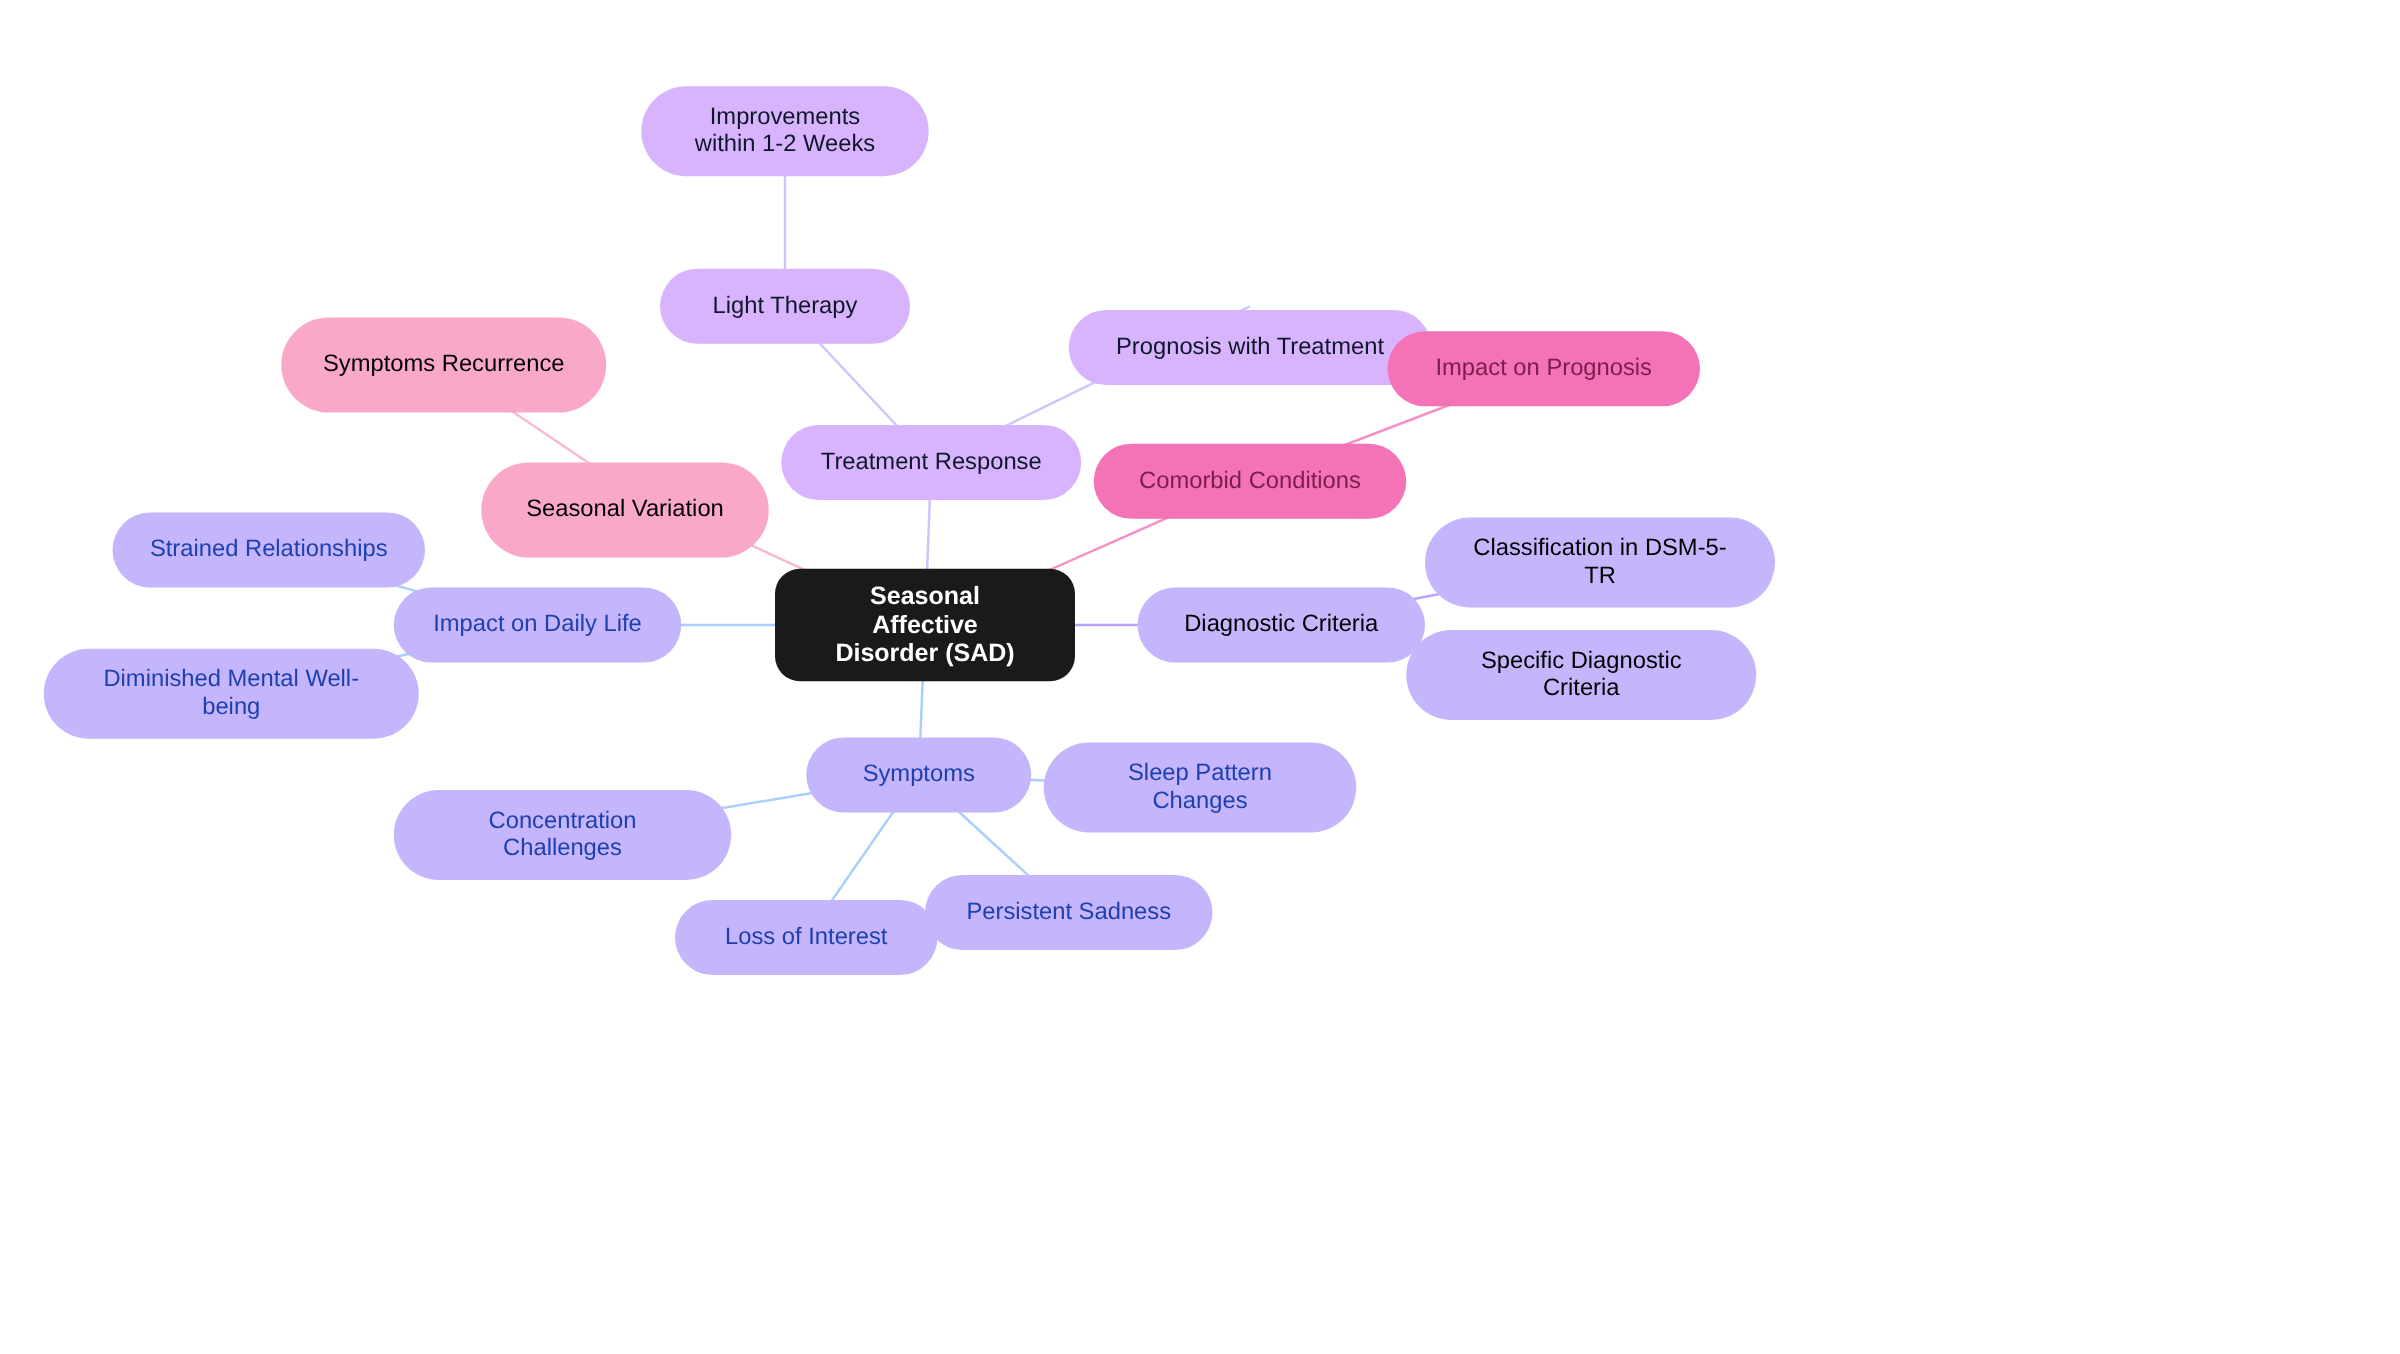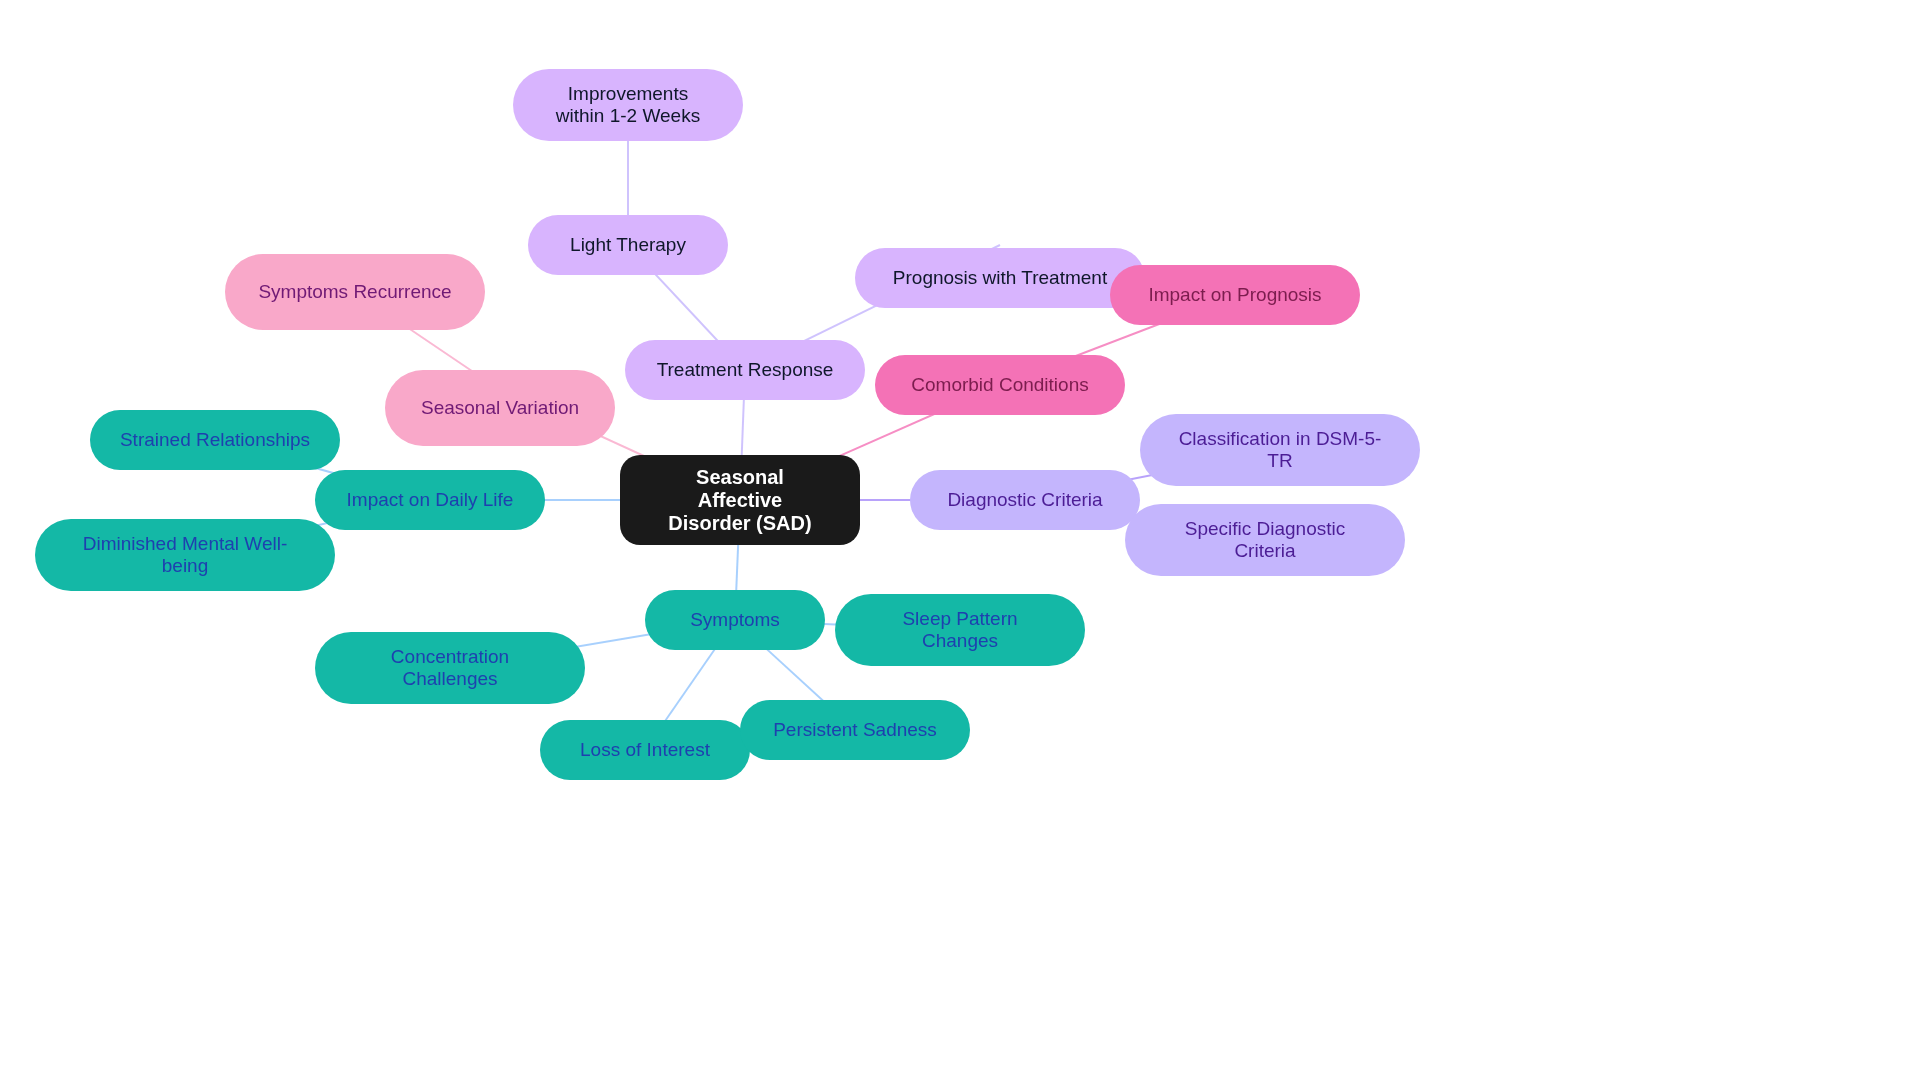--- a/index.html
+++ b/index.html
@@ -40,46 +40,46 @@
       color: #ffffff;
       font-size: 20px;
       font-weight: 600;
       border-radius: 20px;
       width: 240px;
       height: 90px;
       padding: 10px 35px;
     }
     .node-pink {
       background: #f9a8c9;
-      color: #701a75;
+      color: #000000;
       border: none;
       padding: 27px 28px;
       font-size: 19px;
     }
     .node-pink-dark {
       background: #f472b6;
       color: #7c1d4e;
       padding: 14px 28px;
       font-size: 19px;
     }
     .node-purple-light {
       background: #d8b4fe;
       color: #0f172a;
       padding: 14px 28px;
       font-size: 19px;
     }
     .node-blue-light {
-      background: #14b8a6;
+      background: #c4b5fd;
       color: #1e40af;
       padding: 14px 28px;
       font-size: 19px;
     }
     .node-lavender {
       background: #c4b5fd;
-      color: #4c1d95;
+      color: #000000;
       padding: 14px 28px;
       font-size: 19px;
     }
   </style>
 </head>
 <body>
 
 <div id="mindmap-container">
   <svg id="connections">
       <line x1="740" y1="500" x2="745" y2="370" stroke="#c4b5fd" stroke-width="2" opacity="0.8"></line>

